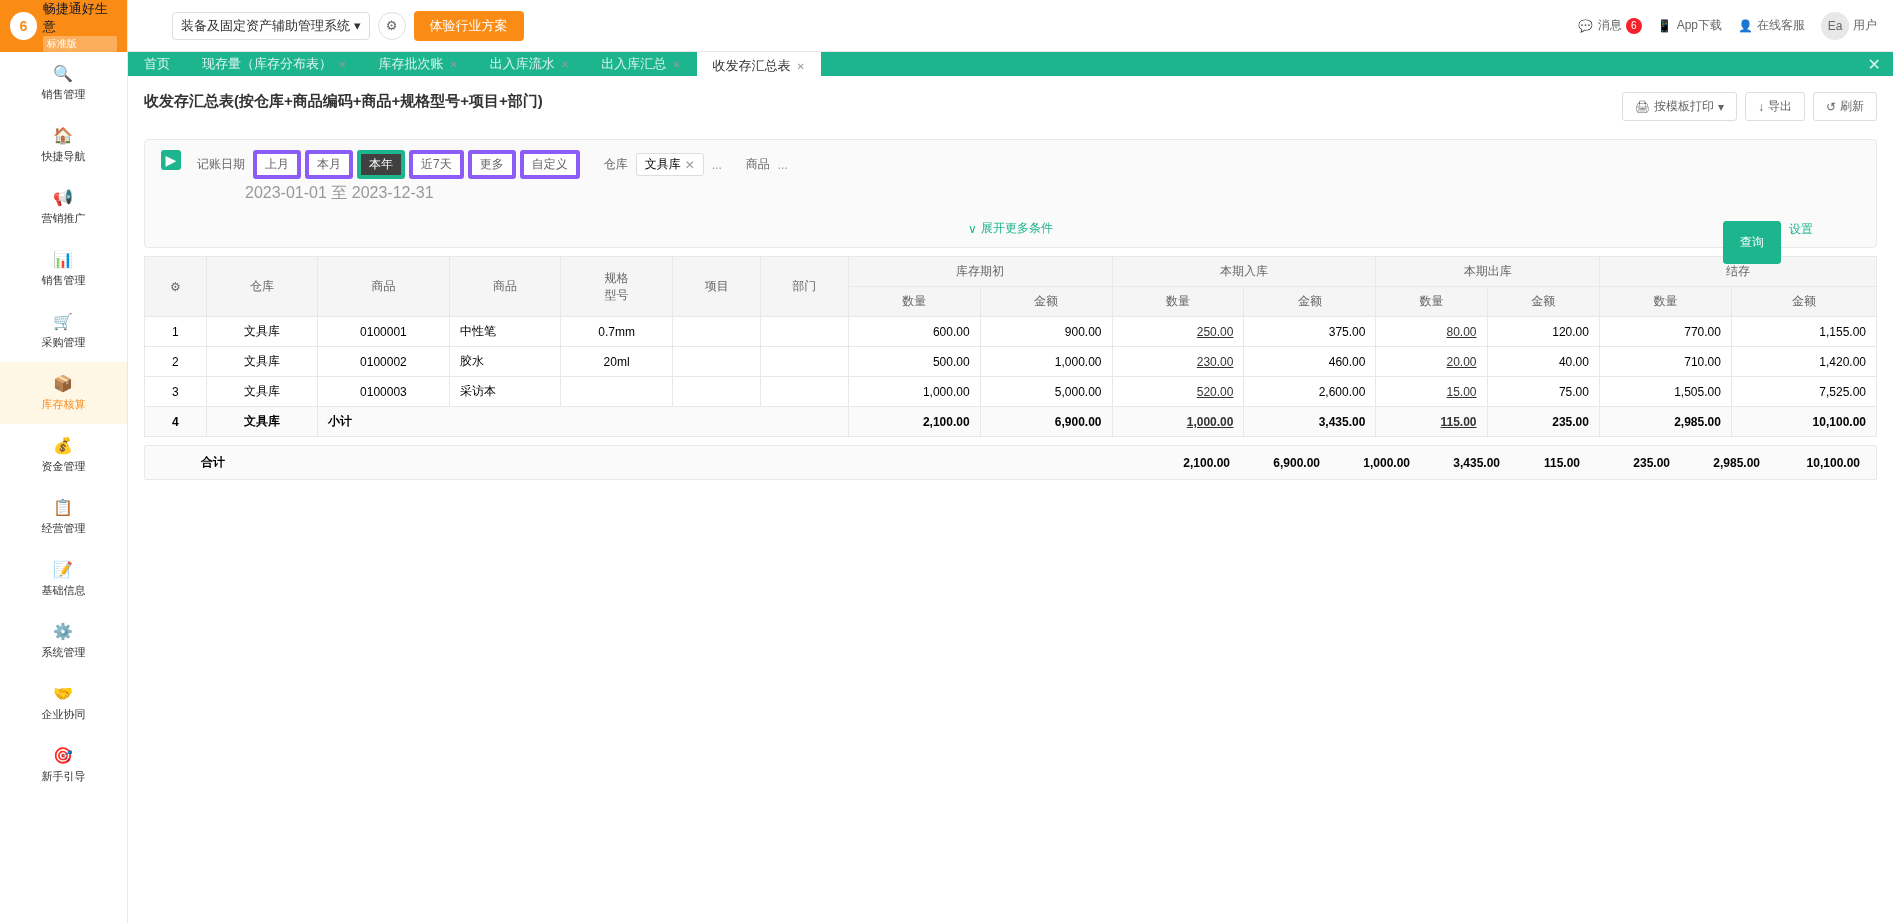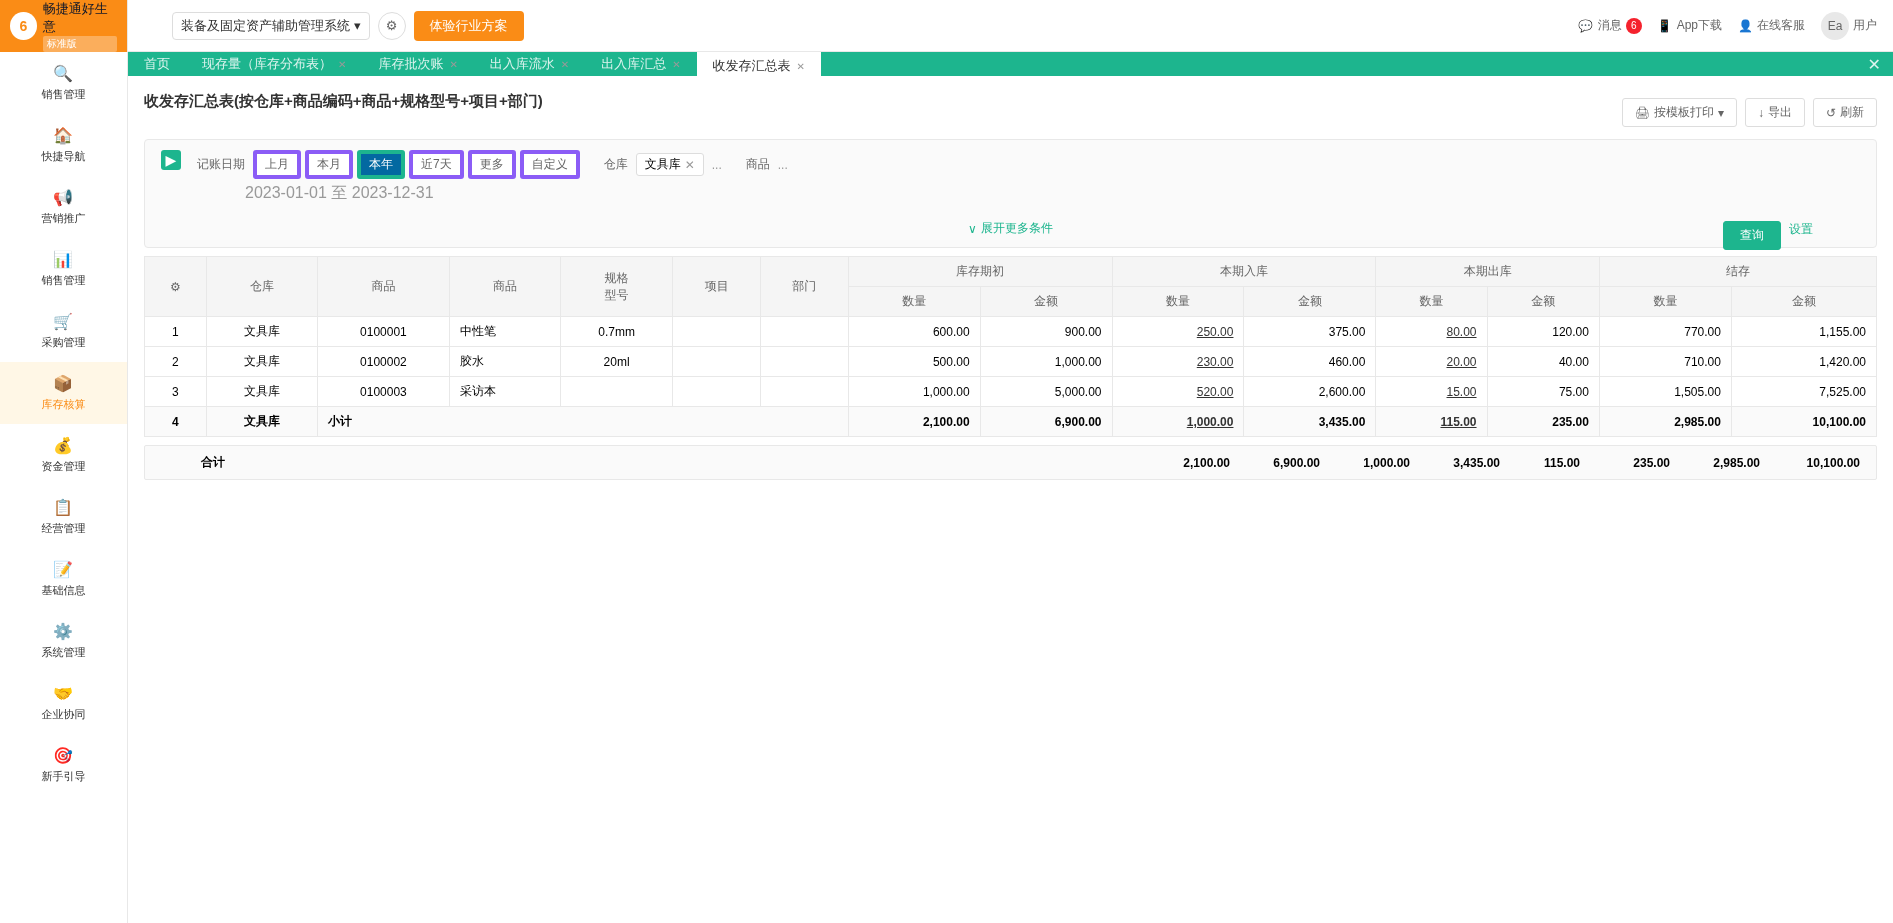--- a/index.html
+++ b/index.html
@@ -39,28 +39,28 @@
     
     .page-content { flex: 1; background: #fff; padding: 16px; overflow: auto; }
     .page-title { font-size: 15px; color: #333; font-weight: bold; margin-bottom: 16px; }
 
     
     .filter-bar { background: #fafafa; border: 1px solid #e8e8e8; border-radius: 4px; padding: 10px 16px; margin-bottom: 8px; display: flex; align-items: center; gap: 12px; flex-wrap: wrap; }
     .filter-row { display: flex; align-items: center; gap: 8px; flex-wrap: wrap; width: 100%; }
     .filter-label { color: #666; font-size: 12px; white-space: nowrap; }
     .filter-btn-group { display: flex; align-items: center; gap: 4px; }
     .filter-btn { padding: 2px 8px; border: 4px solid #8b5cf6; border-radius: 3px; cursor: pointer; font-size: 12px; color: #666; background: #fff; }
-    .filter-btn.active { background: #0369a1; color: #fff; border-color: #1db58e; }
+    .filter-btn.active { background: #404040; color: #fff; border-color: #1db58e; }
     .filter-date-range { color: #999; font-size: 16px; }
     .filter-tag { display: flex; align-items: center; gap: 4px; border: 1px solid #ddd; padding: 2px 8px; border-radius: 3px; background: #fff; }
     .filter-tag-close { cursor: pointer; color: #999; }
     .filter-more { color: #999; cursor: pointer; }
     .expand-btn { color: #1db58e; cursor: pointer; font-size: 12px; display: flex; align-items: center; gap: 4px; }
     .toolbar-btn { padding: 5px 12px; border: 1px solid #ddd; border-radius: 3px; cursor: pointer; font-size: 12px; color: #666; background: #fff; display: flex; align-items: center; gap: 4px; }
-    .query-btn { background: #1db58e; color: #fff; border-color: #1db58e; padding: 5px 16px; }
+    .query-btn { background: #1db58e; color: #fff; border-color: #1db58e; padding: 12px 16px; }
     .settings-link { color: #1db58e; cursor: pointer; font-size: 12px; }
 
     
     .data-table { width: 100%; border-collapse: collapse; font-size: 12px; }
     .data-table th, .data-table td { border: 1px solid #e8e8e8; padding: 6px 10px; text-align: right; }
     .data-table th { background: #f5f5f5; color: #666; font-weight: normal; text-align: center; }
     .data-table td.text-center { text-align: center; }
     .data-table td.text-left { text-align: left; }
     .data-table .subtotal-row td { font-weight: bold; background: #fafafa; }
     .underline { text-decoration: underline; cursor: pointer; color: #333; }
@@ -189,21 +189,21 @@
       </div>
       <div class="tab-item active">
         <span>收发存汇总表</span>
         <span class="tab-close">✕</span>
       </div>
       <div class="tab-bar-close">✕</div>
     </div>
 
   <div class="page-content" style="position:relative;">
 
-    <div style="display:flex;justify-content:space-between;align-items:flex-end;margin-bottom:12px;">
+    <div style="display:flex;justify-content:space-between;align-items:flex-start;margin-bottom:12px;">
       <div class="page-title">收发存汇总表(按仓库+商品编码+商品+规格型号+项目+部门)</div>
       <div style="display:flex;gap:8px;align-items:center;">
         <button class="toolbar-btn">
           <span>🖨</span>
           <span>按模板打印</span>
           <span>▾</span>
         </button>
         <button class="toolbar-btn">
           <span>↓</span>
           <span>导出</span>

